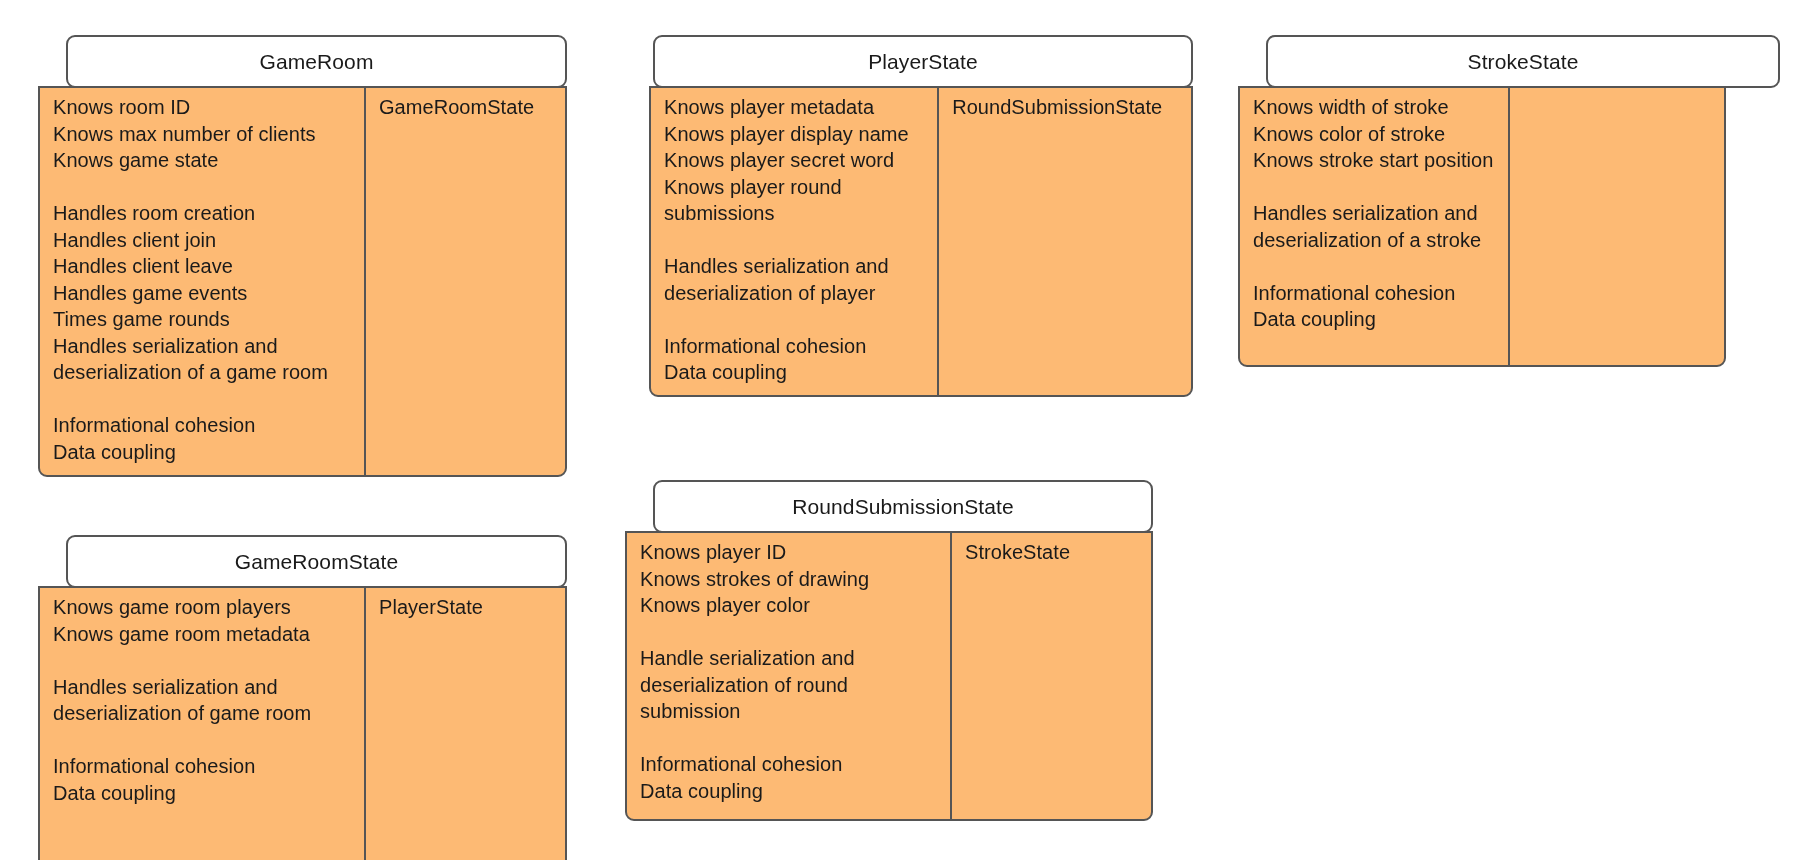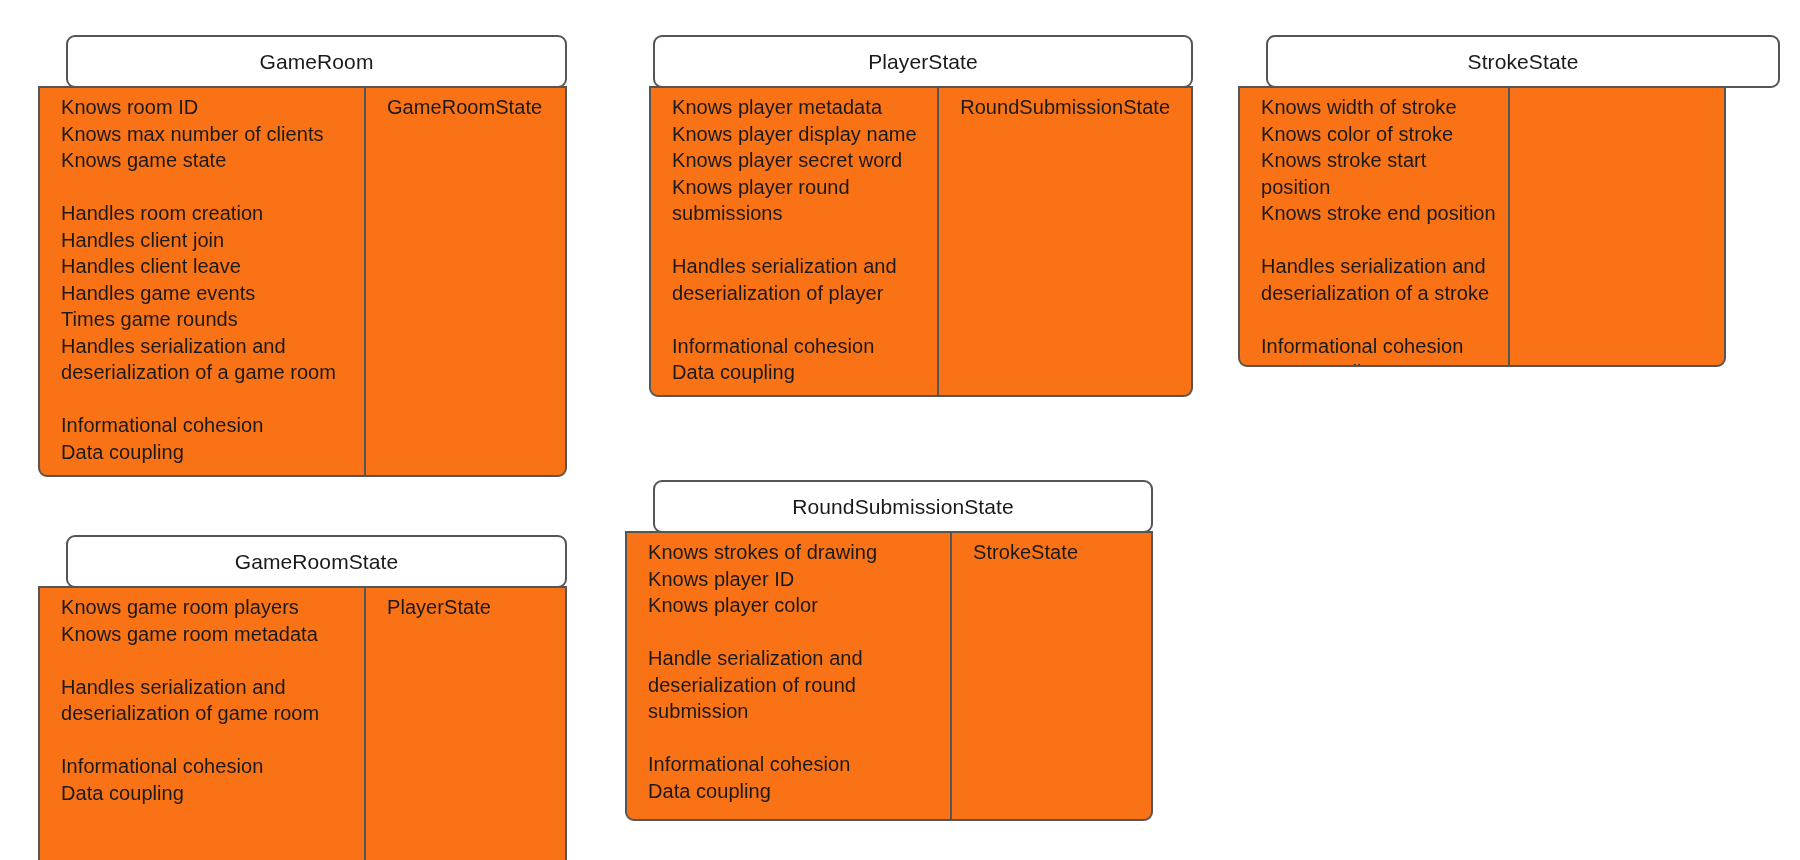--- a/index.html
+++ b/index.html
@@ -57,22 +57,22 @@
     display: flex;
     align-items: stretch;
     margin-top: -2px;
     position: relative;
     z-index: 1;
   }
 
   .crc-col {
     box-sizing: border-box;
     border: 2px solid #555555;
-    background: #f97316;
-    padding: 6px 8px 8px 21px;
+    background: #fdba74;
+    padding: 6px 8px 8px 13px;
     overflow: hidden;
   }
 
   .crc-col-resp {
     border-radius: 0 0 0 9px;
     border-right-width: 1px;
   }
 
   .crc-col-collab {
     border-radius: 0 0 9px 0;
@@ -171,21 +171,20 @@
 
   <div class="crc-card" id="card-strokestate">
     <div class="crc-header">
       <span class="crc-title">StrokeState</span>
     </div>
     <div class="crc-body">
       <div class="crc-col crc-col-resp">
           <div class="crc-line">Knows width of stroke</div>
           <div class="crc-line">Knows color of stroke</div>
           <div class="crc-line">Knows stroke start position</div>
-          <div class="crc-line">Knows stroke end position</div>
           <div class="crc-line blank">&nbsp;</div>
           <div class="crc-line">Handles serialization and</div>
           <div class="crc-line">deserialization of a stroke</div>
           <div class="crc-line blank">&nbsp;</div>
           <div class="crc-line">Informational cohesion</div>
           <div class="crc-line">Data coupling</div>
         </div>
       <div class="crc-col crc-col-collab"></div>
     </div>
   </div>
@@ -210,22 +209,22 @@
         </div>
     </div>
   </div>
 
   <div class="crc-card" id="card-roundsubmission">
     <div class="crc-header">
       <span class="crc-title">RoundSubmissionState</span>
     </div>
     <div class="crc-body">
       <div class="crc-col crc-col-resp">
+          <div class="crc-line">Knows player ID</div>
           <div class="crc-line">Knows strokes of drawing</div>
-          <div class="crc-line">Knows player ID</div>
           <div class="crc-line">Knows player color</div>
           <div class="crc-line blank">&nbsp;</div>
           <div class="crc-line">Handle serialization and</div>
           <div class="crc-line">deserialization of round</div>
           <div class="crc-line">submission</div>
           <div class="crc-line blank">&nbsp;</div>
           <div class="crc-line">Informational cohesion</div>
           <div class="crc-line">Data coupling</div>
         </div>
       <div class="crc-col crc-col-collab">

